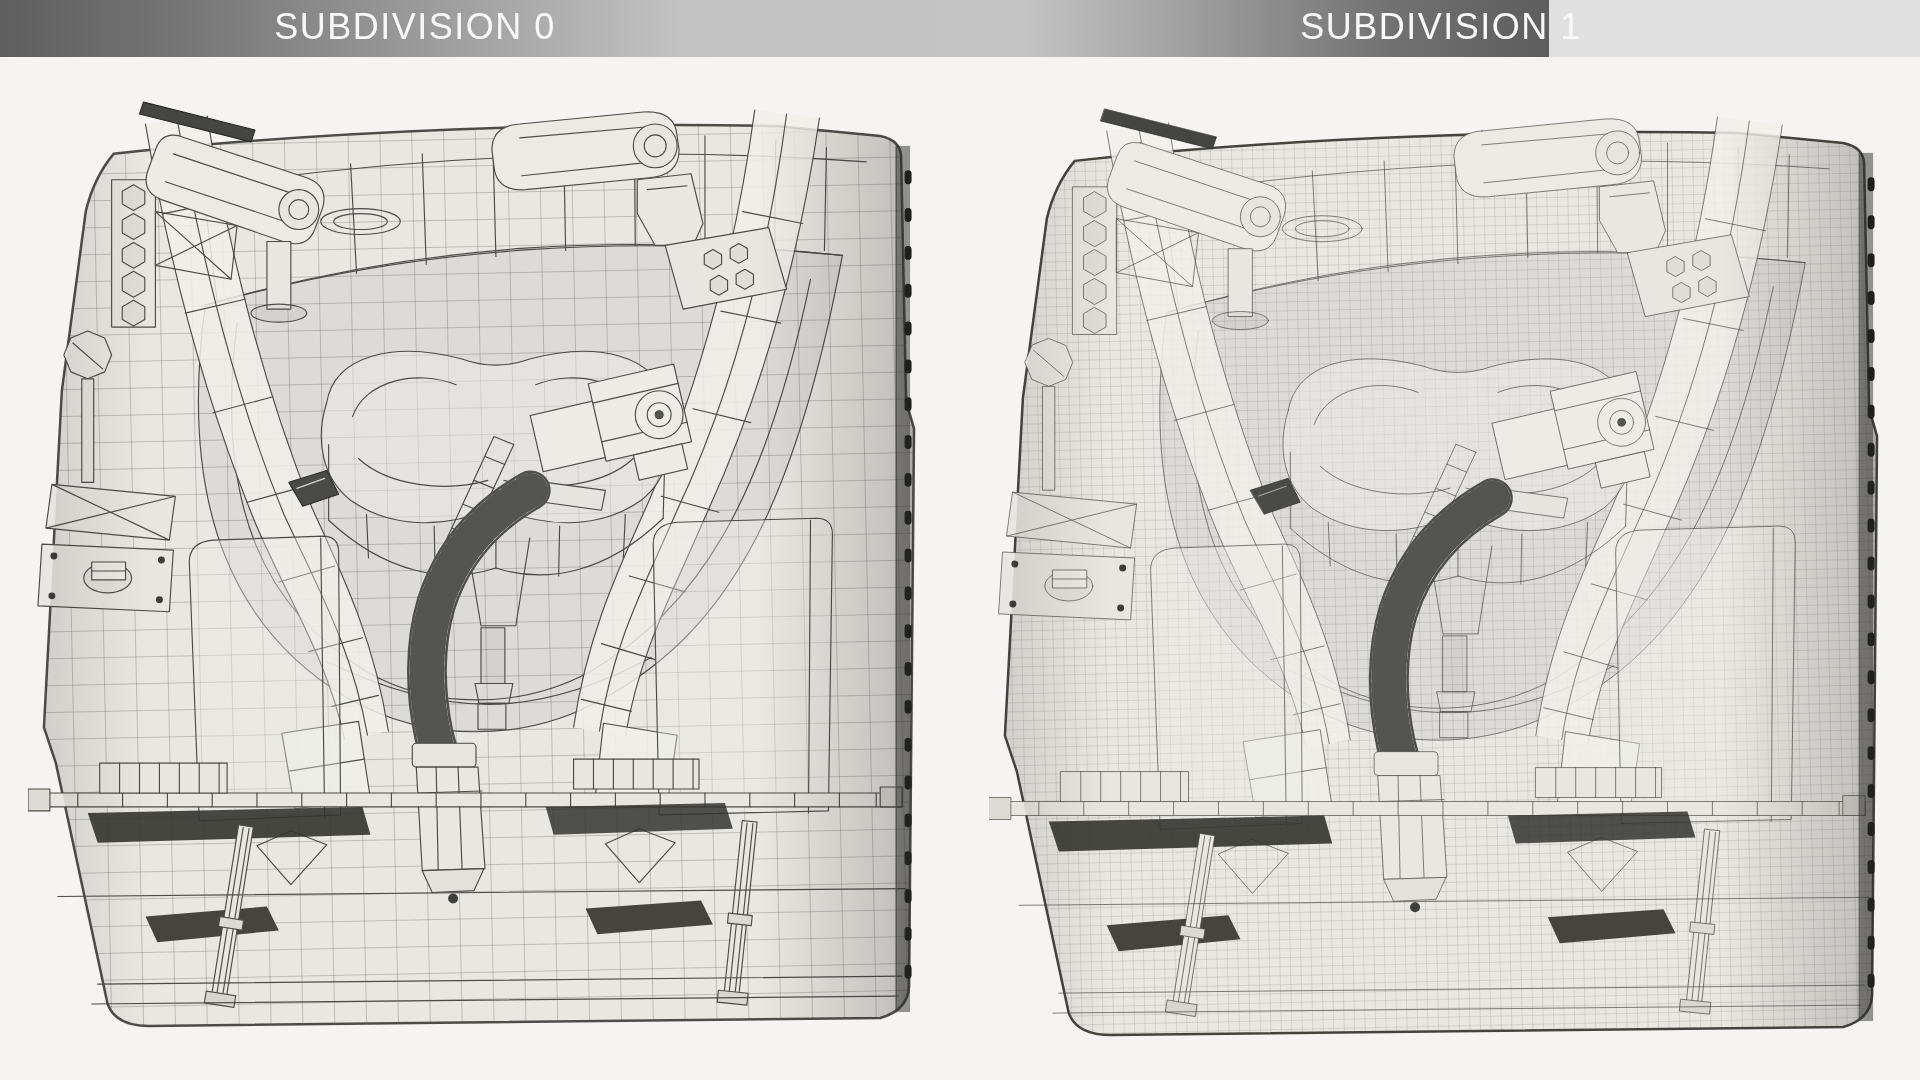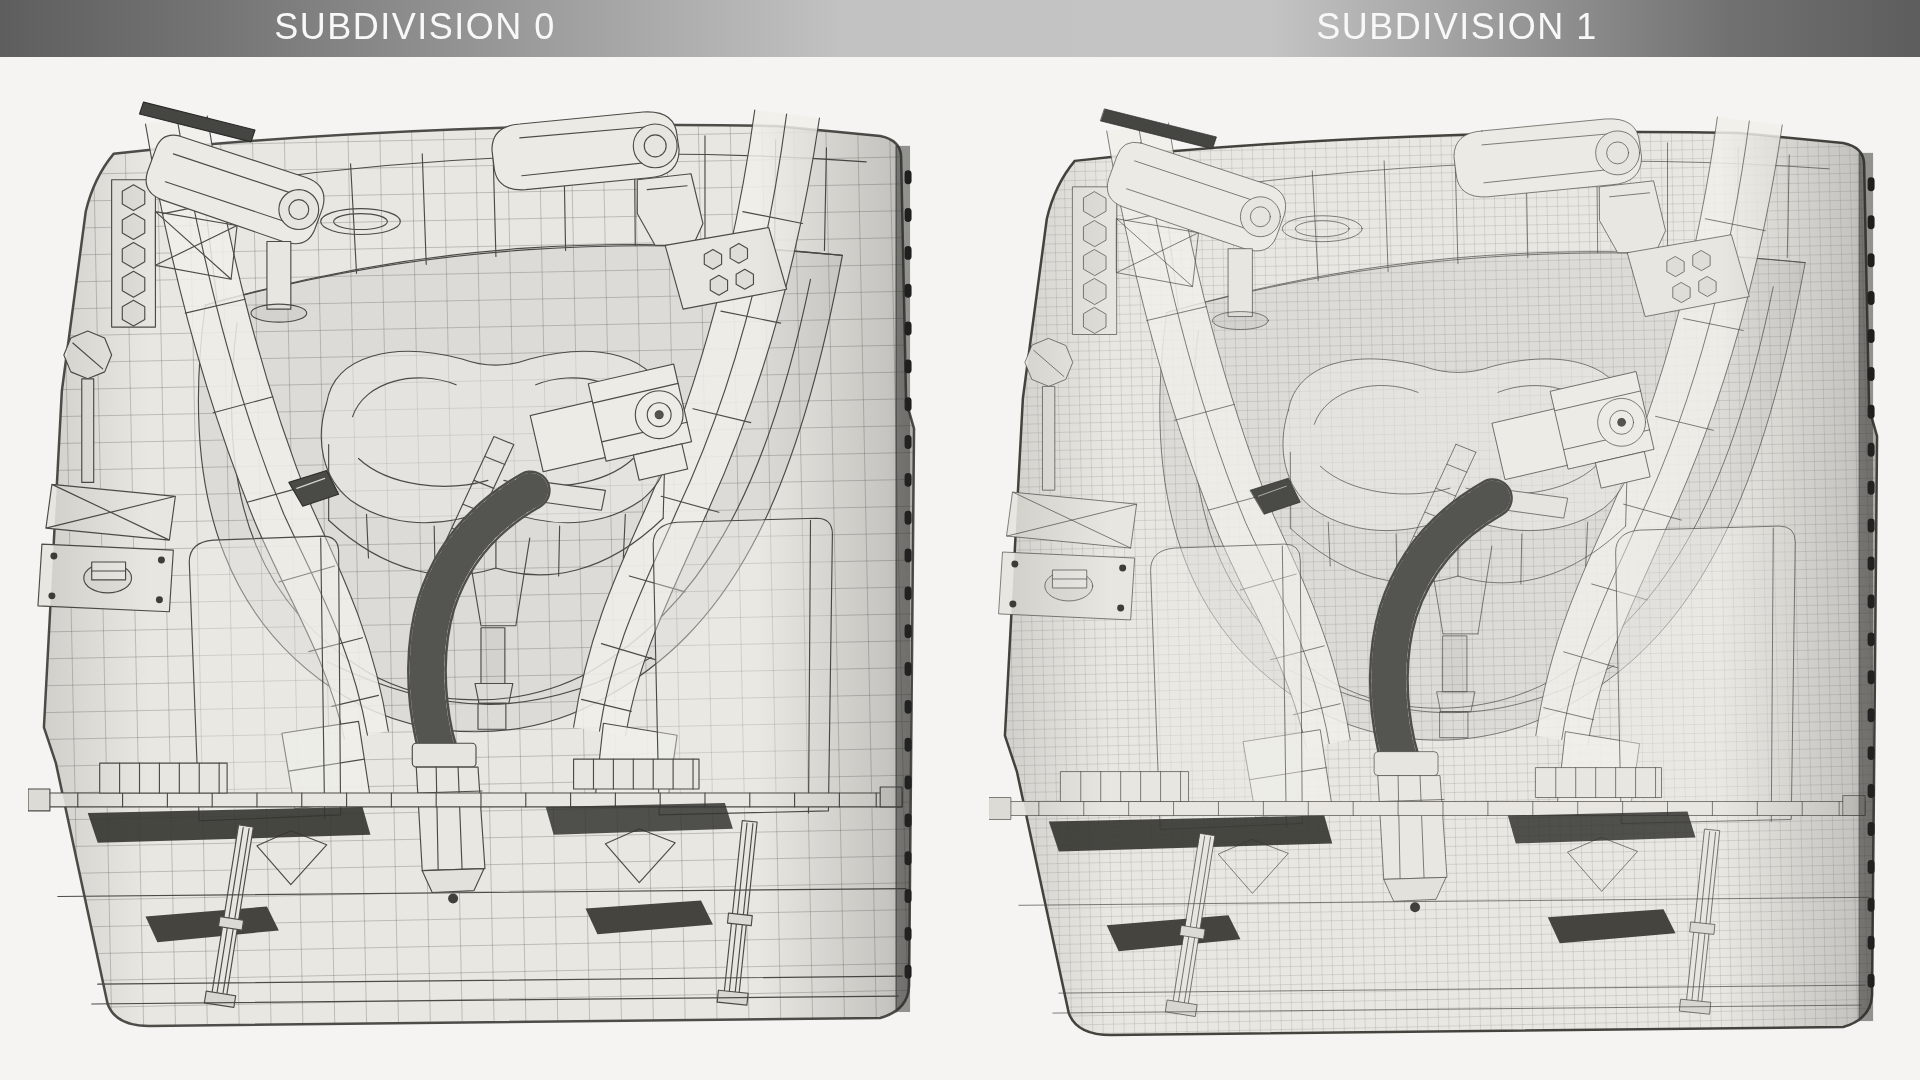--- a/index.html
+++ b/index.html
@@ -1,24 +1,24 @@
 <!DOCTYPE html>
 <html><head>
 <meta charset="utf-8">
 <style>
   html,body{margin:0;padding:0;background:#e0e0e0;}
   .screen{position:relative;width:1920px;height:1080px;overflow:hidden;
           font-family:"Liberation Sans","DejaVu Sans",sans-serif;}
-  .header{position:absolute;left:0;top:0;width:1920px;height:57px;
+  .header{position:absolute;left:0;top:0;width:1549px;height:57px;
           background:linear-gradient(90deg,#5e5e5e 0%,#747474 11%,#c2c2c2 44%,#c4c4c4 66%,#717171 90%,#5d5d5d 100%);
           border-bottom:1px solid rgba(255,255,255,.85);}
   .header .title{position:absolute;top:50%;transform:translate(-50%,-54%);
           color:#f8f8f8;font-size:36px;font-weight:300;letter-spacing:1.5px;white-space:nowrap;}
   .title.t0{left:415px;}
-  .title.t1{left:1441px;margin-left:16px;}
+  .title.t1{left:1441px;}
   .canvas{position:absolute;left:0;top:57px;width:1920px;height:1023px;background:#f5f4f2;}
   svg.model{position:absolute;display:block;}
   svg.model.m0{left:28px;top:36px;width:896px;height:948px;}
   svg.model.m1{left:986px;top:44px;width:904px;height:948px;}
   .defs-holder{position:absolute;width:0;height:0;overflow:hidden;}
 </style>
 </head>
 <body>
 
 <div class="screen">

